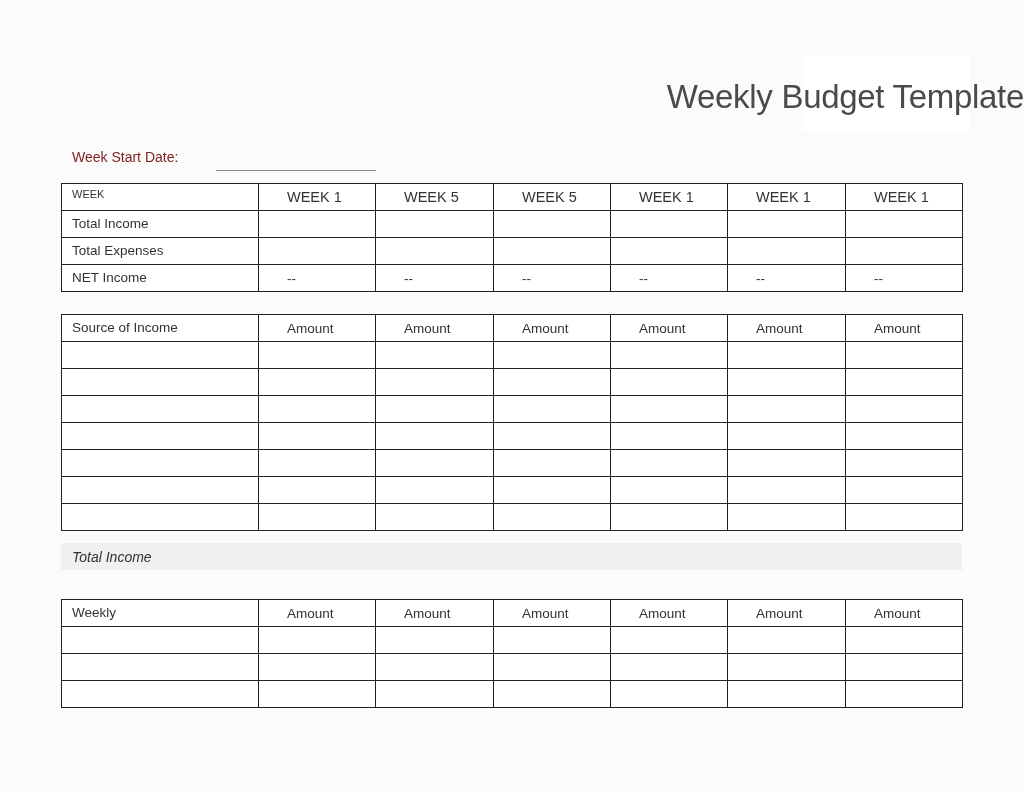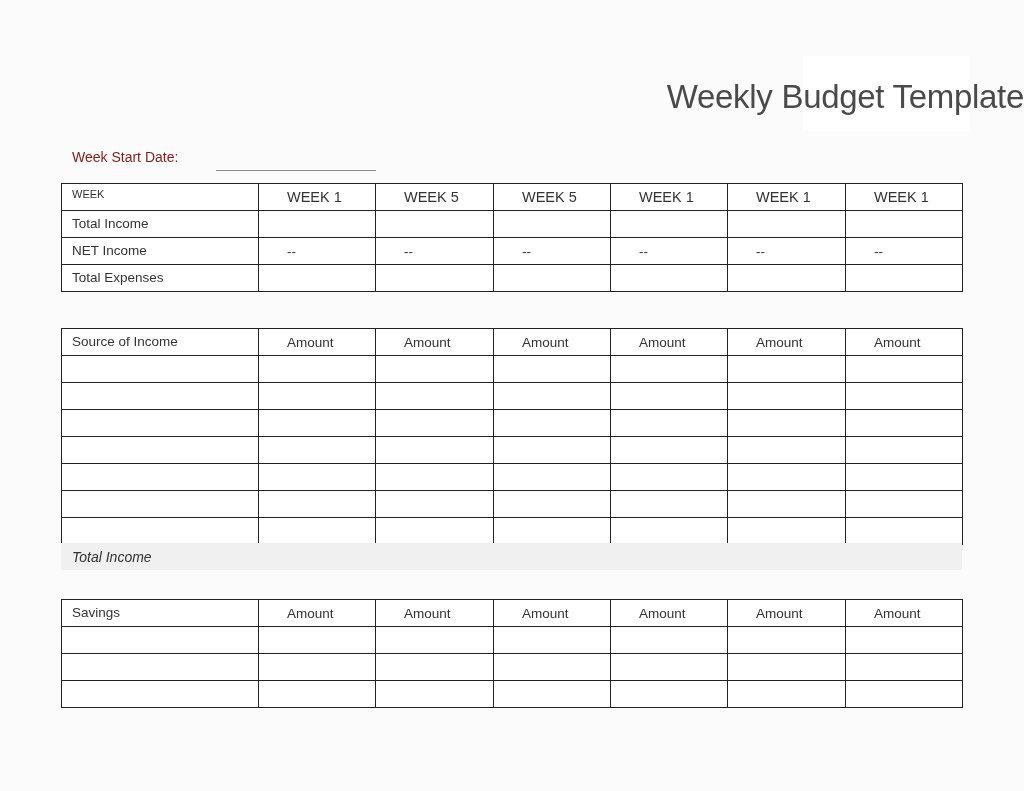--- a/index.html
+++ b/index.html
@@ -39,21 +39,21 @@
     padding: 0;
     font-size: 13.5px;
     color: #333;
     box-sizing: border-box;
   }
   table.grid td.label { padding-left: 10px; text-align: left; vertical-align: top; padding-top: 5px; }
   table.grid td.center { vertical-align: middle; padding-left: 28px; }
   table.grid tr.head td.center { font-size: 14.5px; }
   .dash { color: #555; font-size: 12px; }
   #summary-table { top: 183px; }
-  #income-table { top: 328px; }
+  #income-table { top: 314px; }
   #savings-table { top: 599px; }
   .total-band {
     position: absolute; left: 61px; top: 543px; width: 901px; height: 27px;
     background: #f0f0f0;
   }
   .total-band span {
     position: absolute; left: 11px; top: 6px; font-style: italic; font-size: 14px; color: #333;
   }
 </style>
 </head>
@@ -89,36 +89,36 @@
   <tr>
     <td class="label">Total Income</td>
     <td class="center"></td>
     <td class="center"></td>
     <td class="center"></td>
     <td class="center"></td>
     <td class="center"></td>
     <td class="center"></td>
   </tr>
   <tr>
+    <td class="label">Total Expenses</td>
+    <td class="center"></td>
+    <td class="center"></td>
+    <td class="center"></td>
+    <td class="center"></td>
+    <td class="center"></td>
+    <td class="center"></td>
+  </tr>
+  <tr>
     <td class="label">NET Income</td>
     <td class="center dash">--</td>
     <td class="center dash">--</td>
     <td class="center dash">--</td>
     <td class="center dash">--</td>
     <td class="center dash">--</td>
     <td class="center dash">--</td>
-  </tr>
-  <tr>
-    <td class="label">Total Expenses</td>
-    <td class="center"></td>
-    <td class="center"></td>
-    <td class="center"></td>
-    <td class="center"></td>
-    <td class="center"></td>
-    <td class="center"></td>
   </tr>
 </tbody>
   </table>
 
 <table class="grid" id="income-table">
   <colgroup>
     <col style="width:197px">
       <col style="width:117px">
       <col style="width:118px">
       <col style="width:117px">
@@ -211,21 +211,21 @@
     <col style="width:197px">
       <col style="width:117px">
       <col style="width:118px">
       <col style="width:117px">
       <col style="width:117px">
       <col style="width:118px">
       <col style="width:117px">
   </colgroup>
   <tbody>
       <tr>
-    <td class="label">Savings</td>
+    <td class="label">Weekly</td>
     <td class="center">Amount</td>
     <td class="center">Amount</td>
     <td class="center">Amount</td>
     <td class="center">Amount</td>
     <td class="center">Amount</td>
     <td class="center">Amount</td>
   </tr>
   <tr>
         <td></td>
         <td></td>

